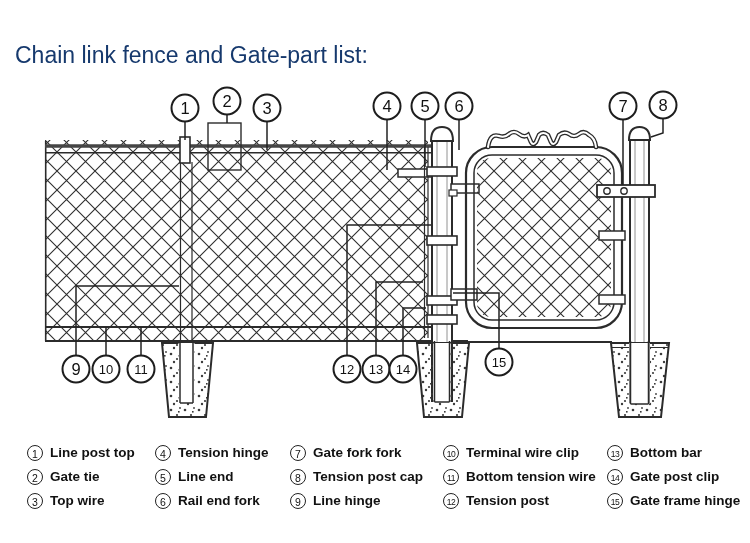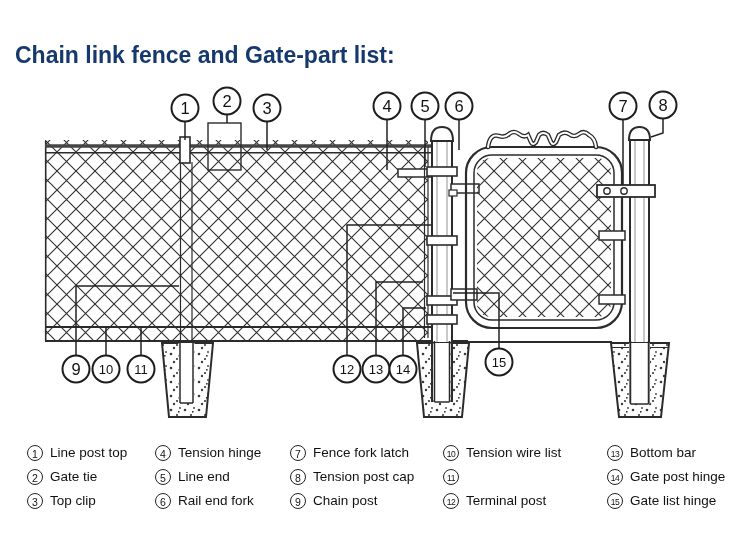--- a/index.html
+++ b/index.html
@@ -1,28 +1,28 @@
 <!DOCTYPE html>
 <html><head>
 <meta charset="utf-8">
 <style>
   html,body{margin:0;padding:0;background:#fff;}
   #stage{position:relative;width:750px;height:543px;background:#ffffff;overflow:hidden;
          font-family:"Liberation Sans", sans-serif;}
-  #page-title{position:absolute;left:15px;top:42px;font-size:23px;font-weight:bold;
+  #page-title{position:absolute;left:15px;top:42px;font-size:23px;font-weight:normal;
               color:#16396d;letter-spacing:0;}
   #diagram-svg{position:absolute;left:0;top:0;}
   #legend{position:absolute;left:0;top:444px;width:750px;height:80px;}
   .legend-col{position:absolute;top:0;display:flex;flex-direction:column;gap:7px;}
   .legend-item{display:flex;align-items:center;height:17px;white-space:nowrap;}
   .legend-num{flex:0 0 auto;width:16px;height:16px;border:1.2px solid #222;border-radius:50%;
               font-size:10.5px;line-height:16px;text-align:center;color:#111;
               margin-right:7px;box-sizing:border-box;}
   .legend-num.two{font-size:8.5px;letter-spacing:-0.4px;}
-  .legend-label{font-size:13.5px;color:#111;}
+  .legend-label{font-size:13.5px;color:#111;font-weight:bold;}
   .co-circle{fill:#ffffff;stroke:#1d1d1d;stroke-width:2;}
   .co-num{fill:#111;text-anchor:middle;font-family:"Liberation Sans",sans-serif;}
 </style>
 </head>
 <body>
 
 <div id="stage">
 
   <div id="page-title">Chain link fence and Gate-part list:</div>
 
@@ -189,72 +189,73 @@
         <div class="legend-item">
           <span class="legend-num">1</span>
           <span class="legend-label">Line post top</span>
         </div>
         <div class="legend-item">
           <span class="legend-num">2</span>
           <span class="legend-label">Gate tie</span>
         </div>
         <div class="legend-item">
           <span class="legend-num">3</span>
-          <span class="legend-label">Top clip</span>
+          <span class="legend-label">Top wire</span>
         </div>
       </div>
       <div class="legend-col" style="left: 155px;">
         <div class="legend-item">
           <span class="legend-num">4</span>
           <span class="legend-label">Tension hinge</span>
         </div>
         <div class="legend-item">
           <span class="legend-num">5</span>
           <span class="legend-label">Line end</span>
         </div>
         <div class="legend-item">
           <span class="legend-num">6</span>
           <span class="legend-label">Rail end fork</span>
         </div>
       </div>
       <div class="legend-col" style="left: 290px;">
         <div class="legend-item">
           <span class="legend-num">7</span>
-          <span class="legend-label">Fence fork latch</span>
+          <span class="legend-label">Gate fork fork</span>
         </div>
         <div class="legend-item">
           <span class="legend-num">8</span>
           <span class="legend-label">Tension post cap</span>
         </div>
         <div class="legend-item">
           <span class="legend-num">9</span>
-          <span class="legend-label">Chain post</span>
+          <span class="legend-label">Line hinge</span>
         </div>
       </div>
       <div class="legend-col" style="left: 443px;">
         <div class="legend-item">
           <span class="legend-num two">10</span>
-          <span class="legend-label">Tension wire list</span>
+          <span class="legend-label">Terminal wire clip</span>
         </div>
         <div class="legend-item">
           <span class="legend-num two">11</span>
+          <span class="legend-label">Bottom tension wire</span>
         </div>
         <div class="legend-item">
           <span class="legend-num two">12</span>
-          <span class="legend-label">Terminal post</span>
+          <span class="legend-label">Tension post</span>
         </div>
       </div>
       <div class="legend-col" style="left: 607px;">
         <div class="legend-item">
           <span class="legend-num two">13</span>
           <span class="legend-label">Bottom bar</span>
         </div>
         <div class="legend-item">
           <span class="legend-num two">14</span>
-          <span class="legend-label">Gate post hinge</span>
+          <span class="legend-label">Gate post clip</span>
         </div>
         <div class="legend-item">
           <span class="legend-num two">15</span>
-          <span class="legend-label">Gate list hinge</span>
+          <span class="legend-label">Gate frame hinge</span>
         </div>
       </div>
     </div>
 </div>
 
 </body></html>

